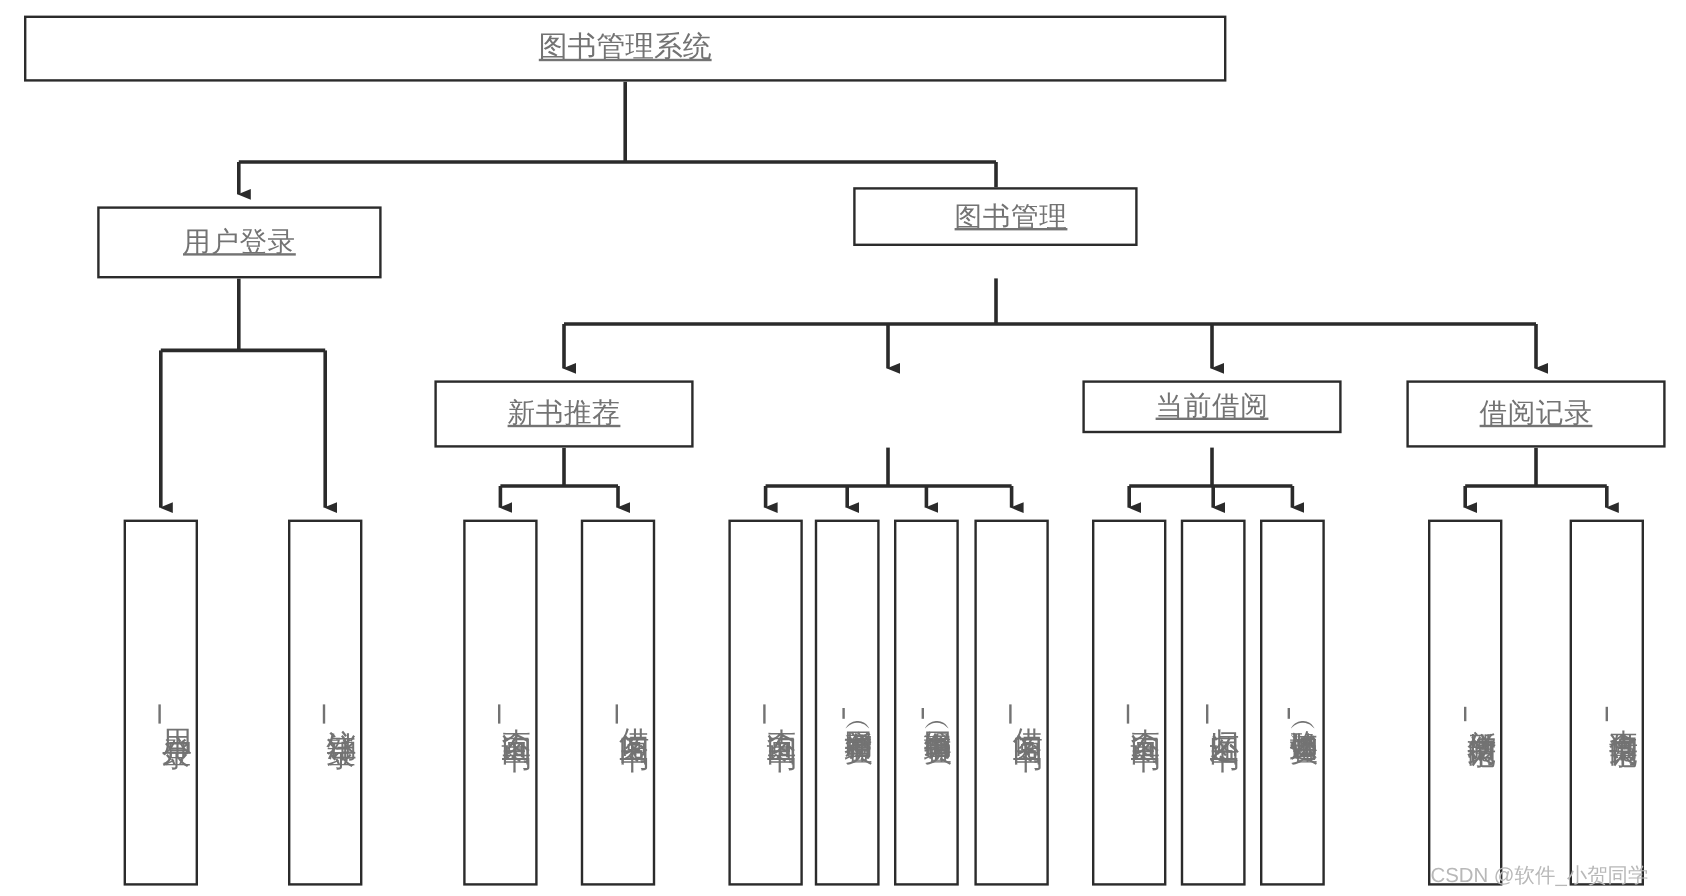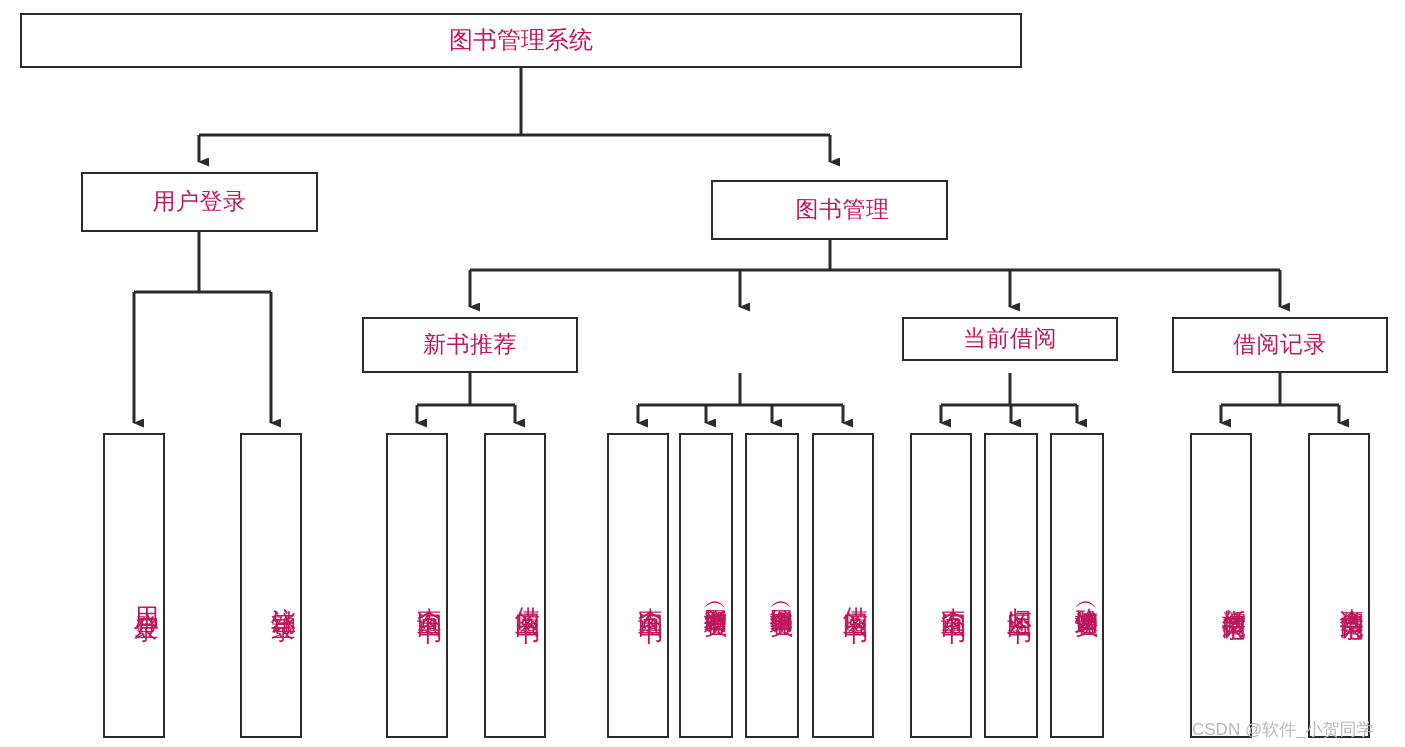--- a/index.html
+++ b/index.html
@@ -26,22 +26,23 @@
     pointer-events: none;
   }
   .node {
     position: absolute;
     box-sizing: border-box;
     border: 2px solid #2b2b2b;
     background: #ffffff;
     display: flex;
     align-items: center;
     justify-content: center;
-    color: #be185d;
+    color: #737373;
     line-height: 1.35;
+    text-decoration: underline;
   }
   .node-h {
     font-size: 23px;
     letter-spacing: 0.5px;
   }
   .node-root {
     font-size: 24px;
   }
   .node-leaf {
     writing-mode: vertical-rl;
@@ -123,21 +124,21 @@
     </g>
   </svg>
 
   <div class="node node-root" style="left:20px; top:13px; width:1002px; height:55px;">
     <span>图书管理系统</span>
   </div>
 
   <div class="node node-h" style="left:81px; top:172px; width:237px; height:60px;">
     <span>用户登录</span>
   </div>
-  <div class="node node-h" style="left:711px; top:180px; width:237px; height:60px;padding-left:26px;">
+  <div class="node node-h" style="left:711px; top:156px; width:237px; height:49px;padding-left:26px;">
     <span>图书管理</span>
   </div>
 
   <div class="node node-h" style="left:362px; top:317px; width:216px; height:56px;">
     <span>新书推荐</span>
   </div>
   <div class="node node-h" style="left:902px; top:317px; width:216px; height:44px;">
     <span>当前借阅</span>
   </div>
   <div class="node node-h" style="left:1172px; top:317px; width:216px; height:56px;">

